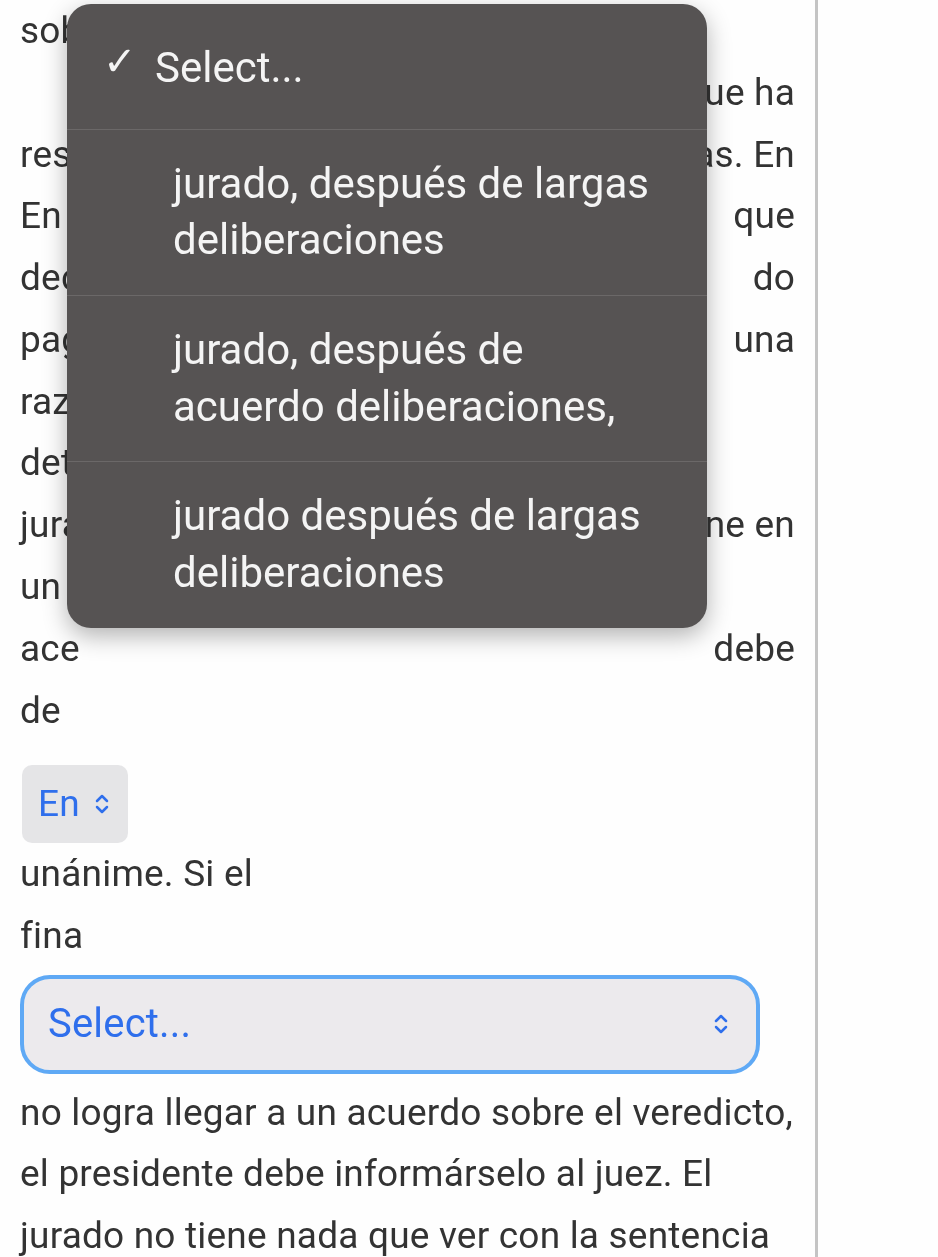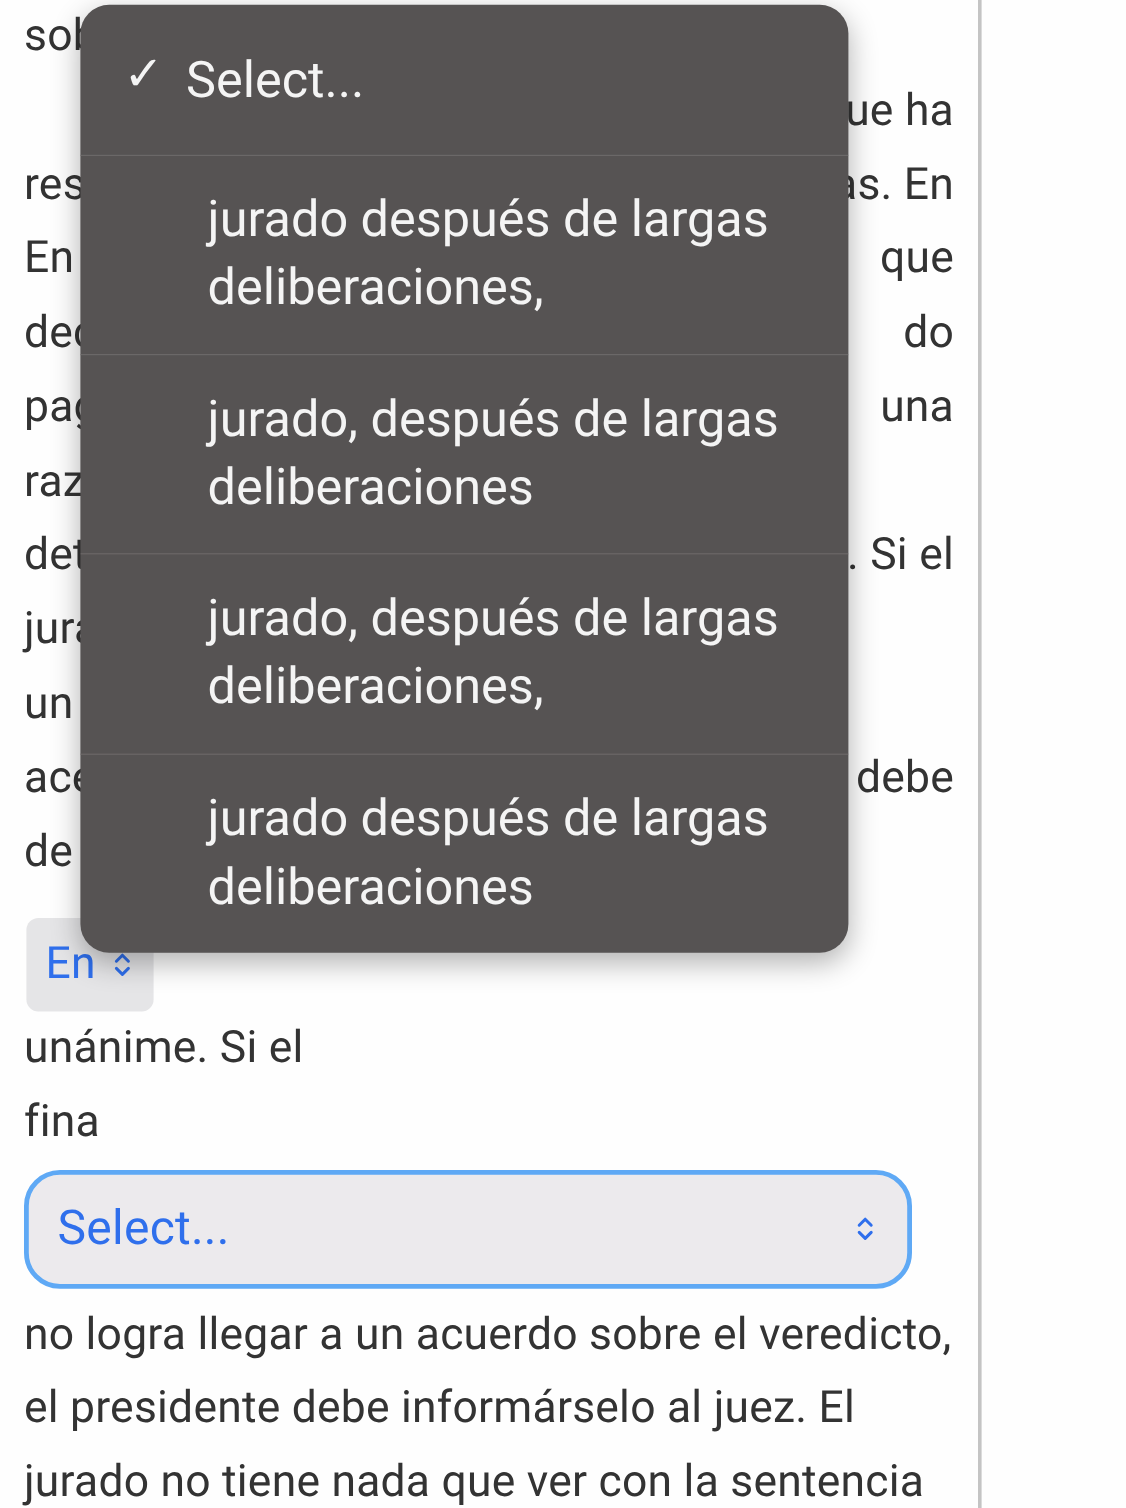--- a/index.html
+++ b/index.html
@@ -157,24 +157,24 @@
       <span style="display:flex; justify-content:space-between;">
         <span>pag</span>
         <span>una</span>
       </span>
       <span style="display:flex; justify-content:space-between;">
         <span>raz</span>
         <span></span>
       </span>
       <span style="display:flex; justify-content:space-between;">
         <span>det</span>
-        <span>. Si el</span>
       </span>
       <span style="display:flex; justify-content:space-between;">
         <span>jura</span>
+        <span>ne en</span>
       </span>
       <span style="display:flex; justify-content:space-between;">
         <span>un</span>
         <span></span>
       </span>
       <span style="display:flex; justify-content:space-between;">
         <span>ace</span>
         <span>debe</span>
       </span>
       <span>de</span>
@@ -212,26 +212,23 @@
     <div class="paragraph" style="margin-top:4px;">no logra llegar a un acuerdo sobre el veredicto, el presidente debe informárselo al juez. El jurado no tiene nada que ver con la sentencia si da un veredicto de culpabilidad. Decidir la sentencia es responsabilidad del juez.</div>
 
   </div>
 
   <div class="dropdown-popup">
     <div class="dropdown-item selected">
       <span class="check">✓</span>
       <span class="item-text">Select...</span>
     </div>
     <div class="dropdown-item">
-      <span class="item-text">jurado después de largas deliberaciones,</span>
+      <span class="item-text">jurado, después de largas deliberaciones</span>
     </div>
     <div class="dropdown-item">
-      <span class="item-text">jurado, después de largas deliberaciones</span>
-    </div>
-    <div class="dropdown-item">
-      <span class="item-text">jurado, después de largas deliberaciones,</span>
+      <span class="item-text">jurado, después de acuerdo deliberaciones,</span>
     </div>
     <div class="dropdown-item">
       <span class="item-text">jurado después de largas deliberaciones</span>
     </div>
   </div>
 
 </div>
 
 </body></html>

